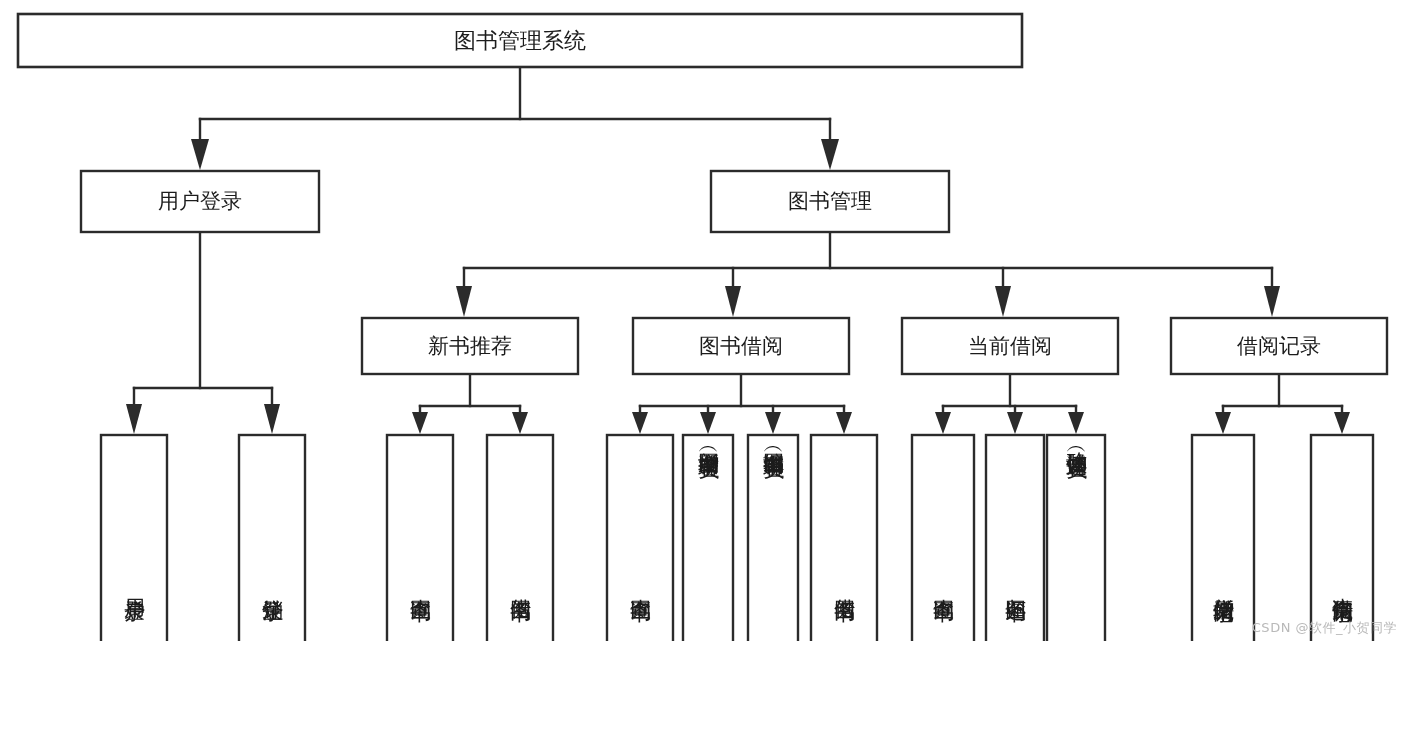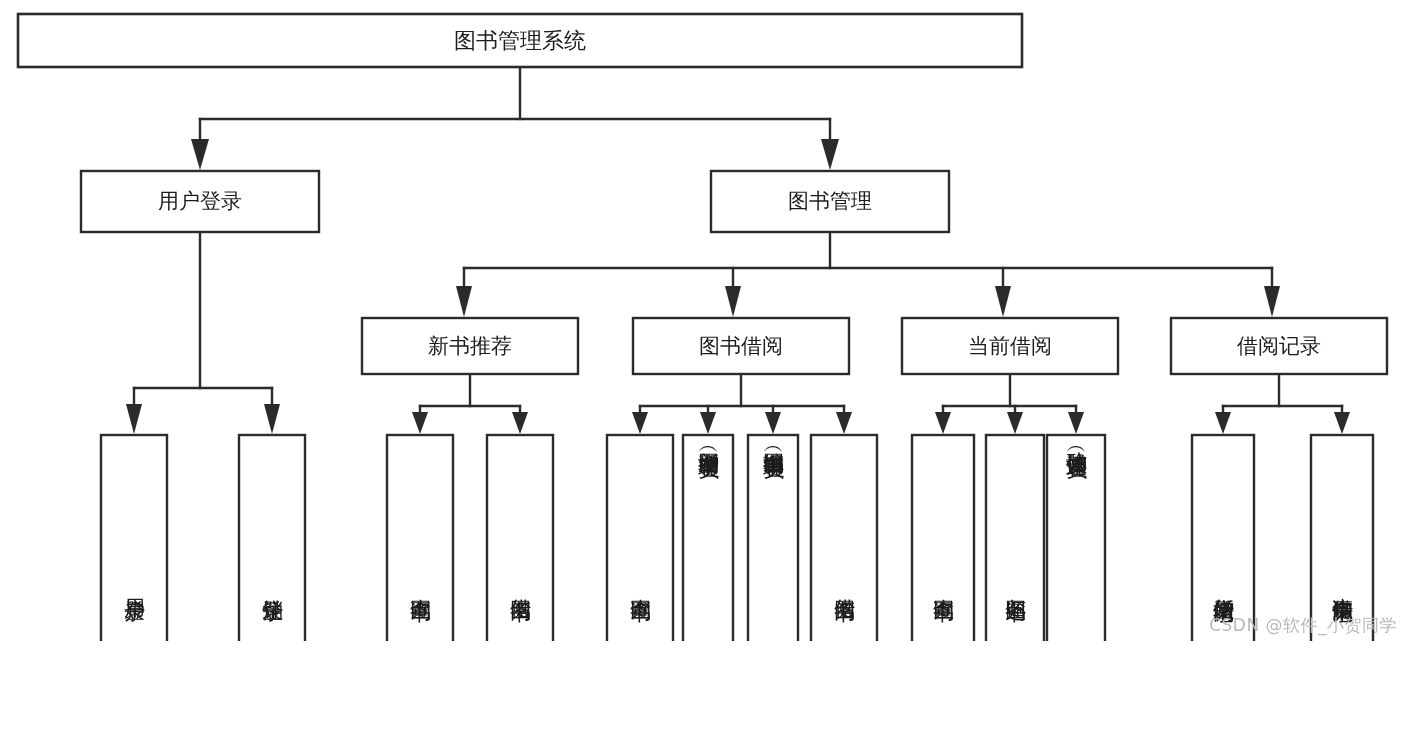--- a/index.html
+++ b/index.html
@@ -67,21 +67,21 @@
     line-height: 1.12;
     color: #1c1c1c;
     letter-spacing: 1px;
     white-space: nowrap;
   }
   #watermark {
     position: absolute;
     right: 8px;
     bottom: 4px;
     font-family: "DejaVu Sans", "Liberation Sans", sans-serif;
-    font-size: 17px;
+    font-size: 13px;
     color: #b9b9b9;
     letter-spacing: 0.5px;
     white-space: nowrap;
   }
 </style>
 </head>
 <body>
 
 <div id="diagram-root">
 

